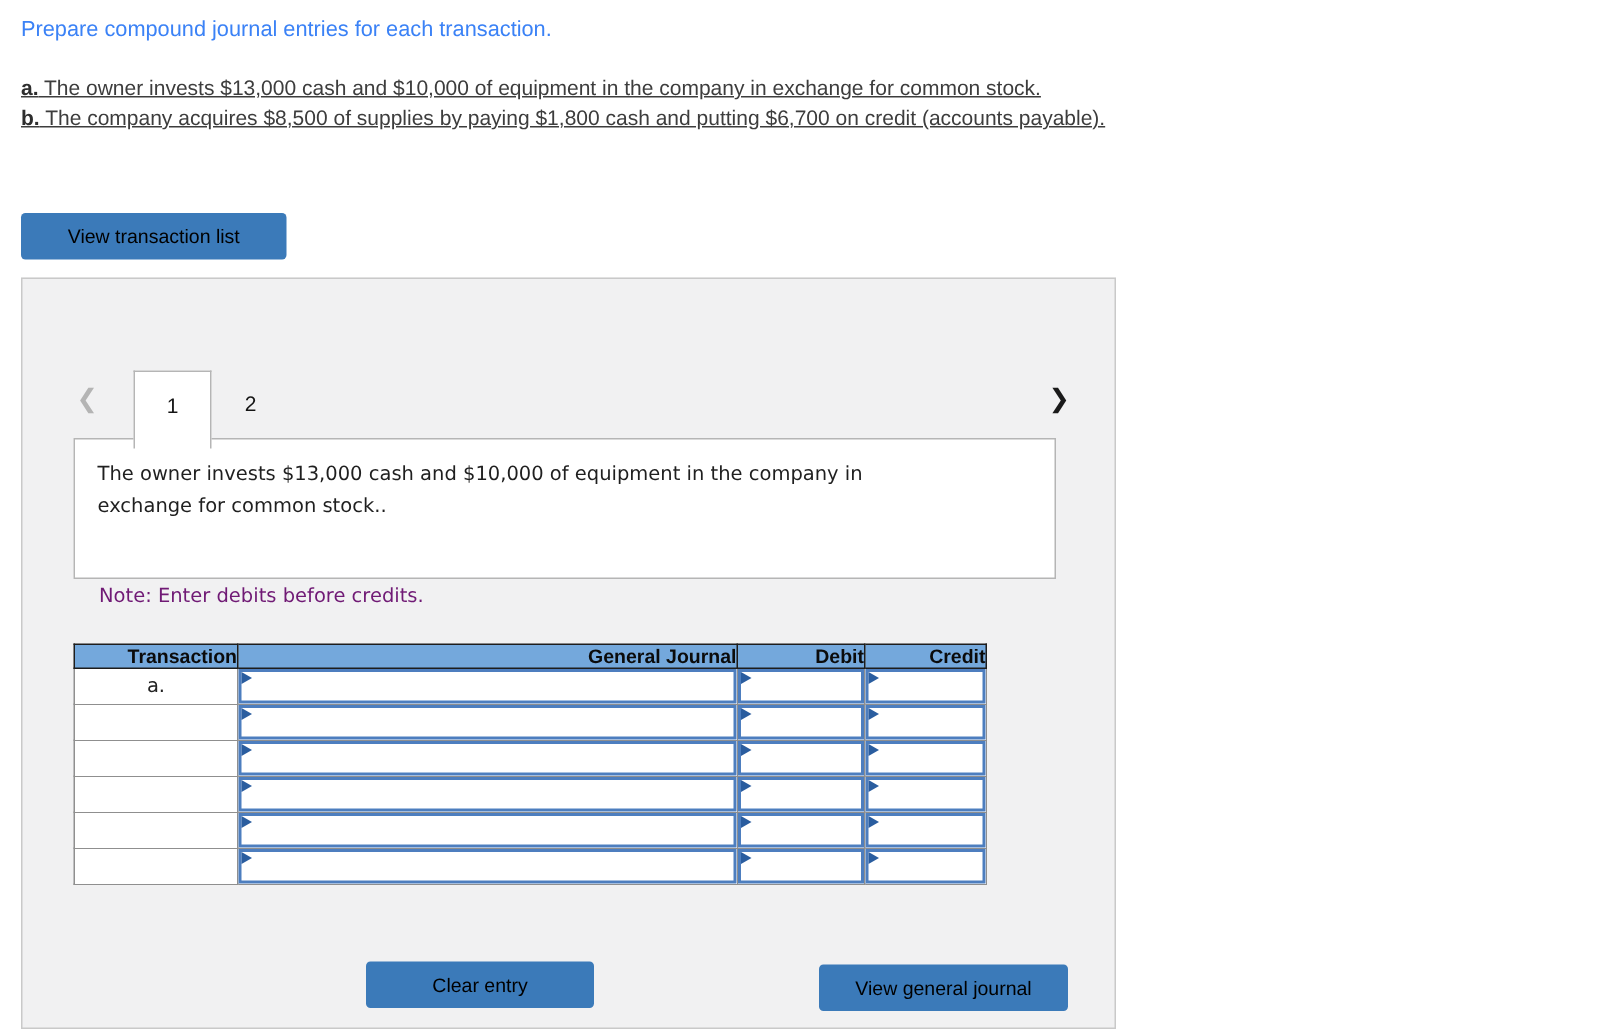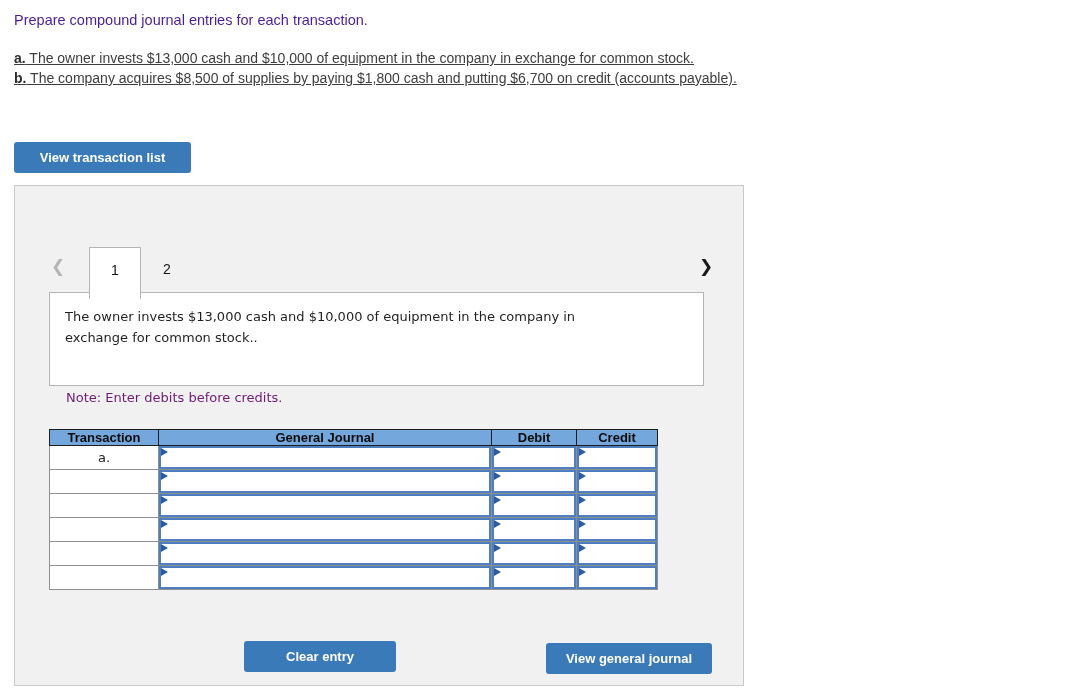--- a/index.html
+++ b/index.html
@@ -1,27 +1,27 @@
 <!DOCTYPE html>
 <html><head>
 <meta charset="utf-8">
 <style>
   * { margin:0; padding:0; box-sizing:border-box; }
   html,body { width:1068px; height:689px; background:#ffffff; font-family:"Liberation Sans", sans-serif; }
   .stage { position:relative; width:1068px; height:689px; overflow:hidden; }
 
   
-  .instructions-title { position:absolute; left:14px; top:12px; font-size:14.5px; color:#4c1d95; }
+  .instructions-title { position:absolute; left:14px; top:12px; font-size:14.5px; color:#3b82f6; }
   .instr-item { position:absolute; left:14px; font-size:14px; color:#3d3d3d;text-decoration:underline; }
   .instr-item .mk { font-weight:bold; color:#2e2e2e; }
   #instrA { top:50px; }
   #instrB { top:70px; }
 
   
-  .blue-btn { position:absolute; background:#3b7ab9; color:#ffffff; font-weight:bold; font-size:13px;
+  .blue-btn { position:absolute; background:#3b7ab9; color:#000000; font-weight:normal; font-size:13px;
               border:none; border-radius:3px; cursor:pointer; text-align:center; line-height:31px; height:31px;
               font-family:"Liberation Sans", sans-serif; }
   #viewTransBtn { left:14px; top:142px; width:177px; }
 
   
   .panel { position:absolute; left:14px; top:185px; width:730px; height:501px;
            background:#f1f1f2; border:1px solid #c9c9c9; }
   .panel-title { position:absolute; left:34px; top:24px; font-size:18px; font-weight:bold; color:#111; letter-spacing:0.2px; }
 
   
@@ -39,21 +39,21 @@
               background:#ffffff; border:1px solid #b5b5b5; z-index:1; }
   .desc-text { padding:13px 90px 0 15px; font-family:"DejaVu Sans", sans-serif; font-size:13px;
                line-height:21px; color:#1f1f1f; }
 
   .note-line { position:absolute; left:51px; top:204px; font-family:"DejaVu Sans", sans-serif;
                font-size:13px; color:#701a75; }
 
   
   .jtable { position:absolute; left:34px; top:243px; border-collapse:collapse; table-layout:fixed; }
   .jtable th { background:#74a8dc; border:1px solid #1d1d1d; font-size:13px; font-weight:bold; color:#0b0b0b;
-               height:14px; text-align:center; }
+               height:14px; text-align:right; }
   .jtable td { border:1px solid #8f8f8f; background:#ffffff; height:24px; padding:0; position:relative; }
   .col-trans { width:109px; } .col-gj { width:333px; } .col-debit { width:85px; } .col-credit { width:81px; }
   td.trans-cell { text-align:center; font-size:13px; color:#222; font-family:"DejaVu Sans", sans-serif; }
   .input-box { position:absolute; top:0; left:0; right:0; bottom:0; background:#ffffff;
                border:2px solid #4d7ebf; cursor:pointer; }
   .marker { position:absolute; top:0; left:0; width:0; height:0;
             border-top:4px solid transparent; border-bottom:4px solid transparent; border-left:7px solid #2a5d9f; }
 
   
   #recordBtn { left:34px; top:441px; width:151px; }

